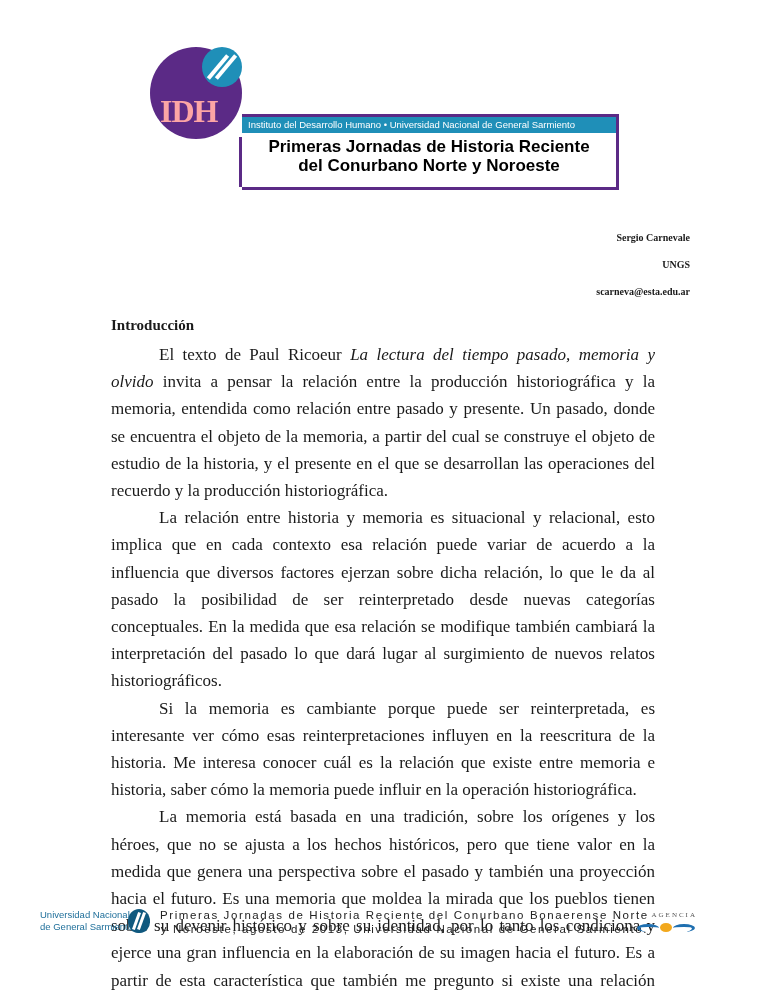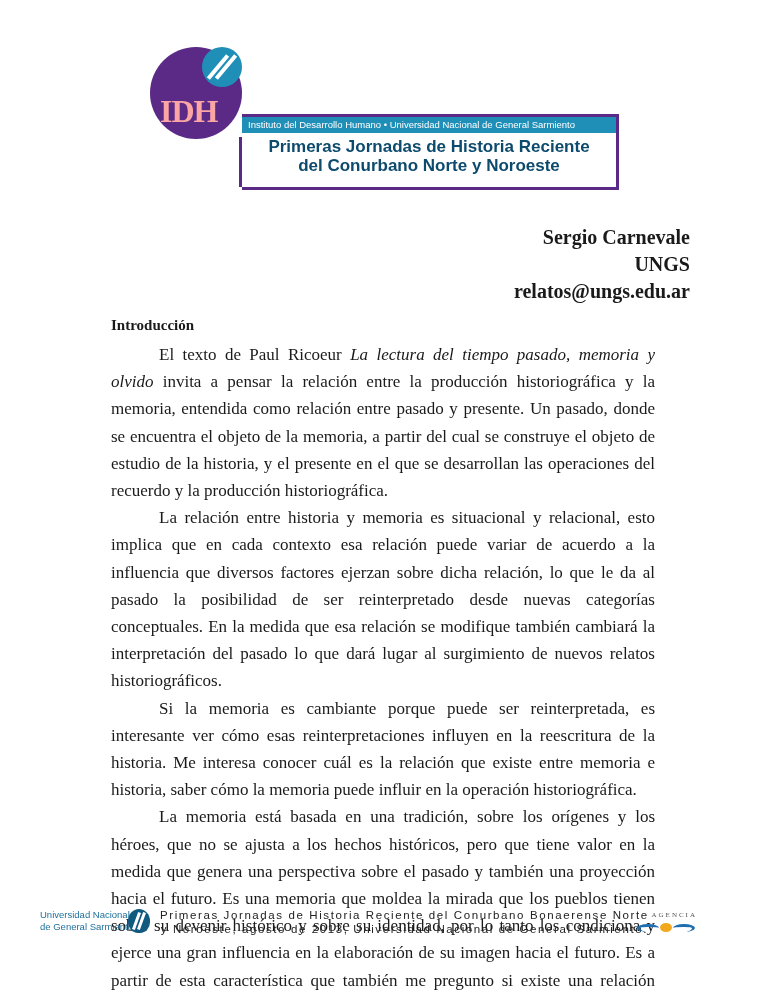--- a/index.html
+++ b/index.html
@@ -7,26 +7,26 @@
 
   
   .banner { position: absolute; left: 150px; top: 42px; width: 470px; height: 98px; }
   .idh-circle { position: absolute; left: 0; top: 5px; width: 92px; height: 92px; border-radius: 50%; background: #5b2a86; }
   .idh-text { position: absolute; left: 10px; top: 46px; font-family: Liberation Serif, serif; font-weight: bold; color: #fca5a5; font-size: 32px; letter-spacing: -1px; }
   .idh-blue { position: absolute; left: 52px; top: 0; width: 40px; height: 40px; border-radius: 50%; background: #1f8fb8; overflow: hidden; }
   .idh-blue .slash { position: absolute; width: 4px; height: 30px; background: #fff; top: 5px; transform: rotate(40deg); }
   .banner-box { position: absolute; left: 92px; top: 24px; width: 374px; height: 70px; border: 3px solid #5b2a86; border-left: none; background: #fff; margin-top: 48px; }
   .banner-box::before { content: ""; position: absolute; left: -3px; top: 20px; width: 3px; height: 50px; background: #5b2a86; }
   .banner-strip { position: absolute; left: 0; top: 0; width: 100%; height: 16px; background: #1f8fb8; color: #fff; font-family: "Liberation Sans", sans-serif; font-size: 9.5px; line-height: 16px; padding-left: 6px; box-sizing: border-box; white-space: nowrap; }
-  .banner-title { position: absolute; left: 0; top: 20px; width: 100%; text-align: center; font-family: "Liberation Sans", sans-serif; font-weight: bold; font-size: 17px; line-height: 19px; color: #0c4a6e; }
+  .banner-title { position: absolute; left: 0; top: 20px; width: 100%; text-align: center; font-family: "Liberation Sans", sans-serif; font-weight: bold; font-size: 17px; line-height: 19px; color: #000000; }
 
   
   .doc-title { position: absolute; left: 80px; top: 150px; width: 610px; text-align: center; font-weight: bold; font-size: 15px; line-height: 27px; }
 
-  .author-block { position: absolute; right: 78px; top: 224px; text-align: right; font-weight: bold; font-size: 20px; line-height: 27px; }
+  .author-block { position: absolute; right: 78px; top: 224px; text-align: right; font-weight: bold; font-size: 10px; line-height: 27px; }
 
   .section-heading { position: absolute; left: 111px; top: 317px; font-weight: bold; font-size: 15px; }
 
   .body-text { position: absolute; left: 111px; top: 341px; width: 544px; font-size: 17px; line-height: 27.2px; text-align: justify; }
   .body-text p { margin: 0; text-indent: 48px; }
   .body-text em { font-style: italic; }
 
   
   .footer { position: absolute; left: 0; top: 905px; width: 768px; height: 40px; }
   .ungs-logo { position: absolute; left: 40px; top: 4px; font-family: "Liberation Sans", sans-serif; font-size: 9.5px; line-height: 12px; color: #1f6f9a; }
@@ -59,21 +59,21 @@
     </div>
   </div>
 </div>
 
 <div class="doc-title">
 </div>
 
 <div class="author-block">
   <div>Sergio Carnevale</div>
   <div>UNGS</div>
-  <div>relatos@ungs.edu.ar</div>
+  <div>scarneva@esta.edu.ar</div>
 </div>
 
 <div class="section-heading">Introducción</div>
 
 <div class="body-text">
   <p><span>El texto de Paul Ricoeur </span><em>La lectura del tiempo pasado, memoria y olvido</em><span> invita a pensar la relación entre la producción historiográfica y la memoria, entendida como relación entre pasado y presente. Un pasado, donde se encuentra el objeto de la memoria, a partir del cual se construye el objeto de estudio de la historia, y el presente en el que se desarrollan las operaciones del recuerdo y la producción historiográfica.</span></p>
   <p>La relación entre historia y memoria es situacional y relacional, esto implica que en cada contexto esa relación puede variar de acuerdo a la influencia que diversos factores ejerzan sobre dicha relación, lo que le da al pasado la posibilidad de ser reinterpretado desde nuevas categorías conceptuales. En la medida que esa relación se modifique también cambiará la interpretación del pasado lo que dará lugar al surgimiento de nuevos relatos historiográficos.</p>
   <p>Si la memoria es cambiante porque puede ser reinterpretada, es interesante ver cómo esas reinterpretaciones influyen en la reescritura de la historia.  Me interesa conocer cuál es la relación que existe entre memoria e historia, saber cómo la memoria puede influir en la operación historiográfica.</p>
   <p>La memoria está basada en una tradición, sobre los orígenes y los héroes, que no se ajusta a los hechos históricos, pero que tiene valor en la medida que genera una perspectiva sobre el pasado y también una proyección hacia el futuro. Es una memoria que moldea la mirada que los pueblos tienen sobre su devenir histórico y sobre su identidad, por lo tanto los condiciona y ejerce una gran influencia en la elaboración de su imagen hacia el futuro. Es  a partir de esta característica que también me pregunto si existe una relación entre la memoria, la historia y la conciencia histórica.</p>
 </div>

